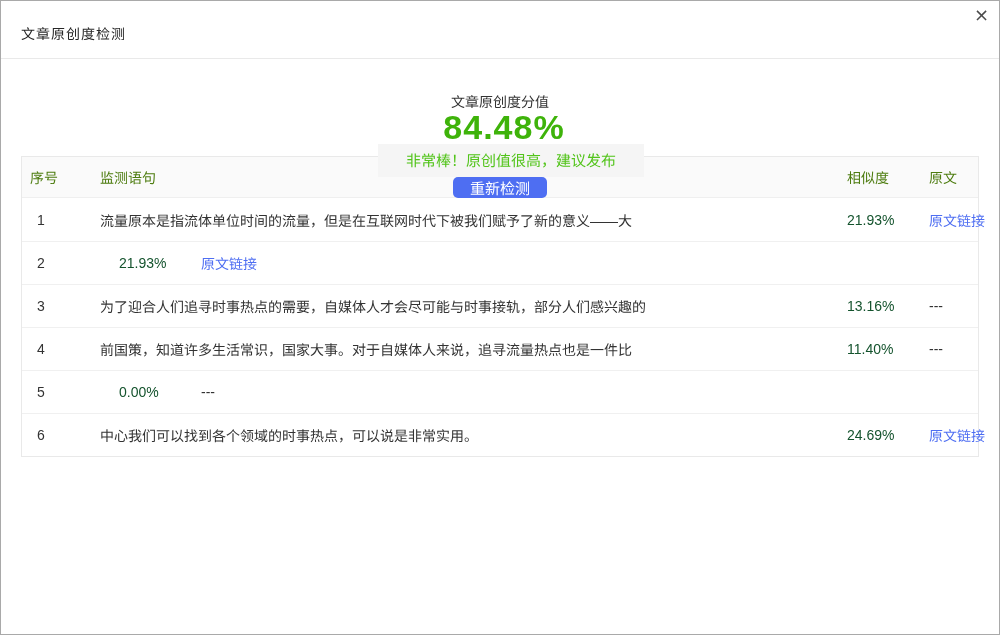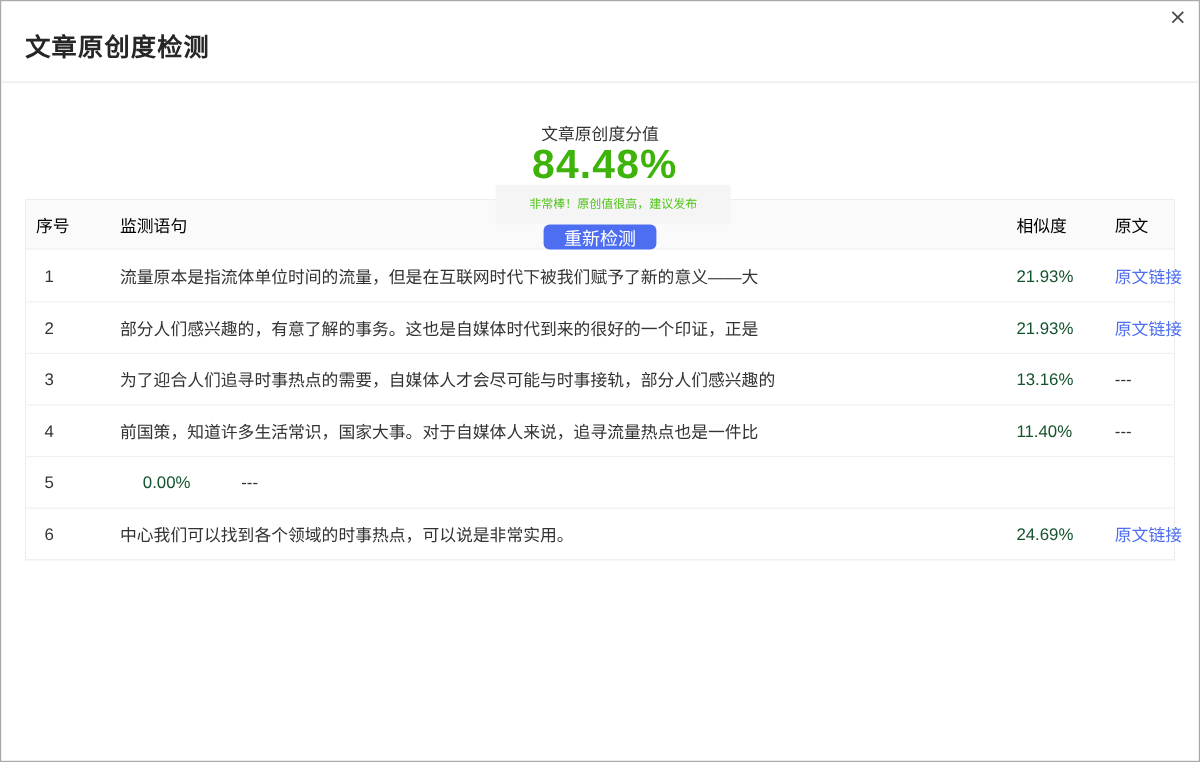--- a/index.html
+++ b/index.html
@@ -8,51 +8,51 @@
     position:relative; width:1000px; height:635px;
     background:#fff; border:1px solid #a9a9a9; overflow:hidden;
   }
   .close {
     position:absolute; top:5px; right:10px;
     font-size:18px; line-height:18px; color:#4a4a4a; cursor:pointer;
     font-family:"DejaVu Sans",sans-serif;
   }
   .title {
     padding:22px 20px 0 20px;
-    font-size:21px; font-weight:bold; color:#262626; letter-spacing:1px;
+    font-size:14px; font-weight:normal; color:#262626; letter-spacing:1px;
   }
   .header-divider {
     margin-top:15px; border-bottom:1px solid #e9e9e9; width:100%;
   }
   .score-row {
     display:flex; align-items:center;
     margin:32px 20px 0 20px; height:33px;flex-direction:column;
   }
   .score-label { font-size:14px; color:#333; }
   .score-value {
     margin-left:8px; font-size:34px; font-weight:bold; color:#3eb30a;
     letter-spacing:1px; line-height:33px;
   }
   .badge {
     margin-left:22px; height:33px; line-height:33px;
-    background:#f5f5f5; color:#52c41a; font-size:10px;
+    background:#f5f5f5; color:#52c41a; font-size:15px;
     padding:0 28px; white-space:nowrap;
   }
   .spacer { flex:1; }
   .retest {
     height:33px; padding:0 17px; border:none; border-radius:5px;
     background:#4e6ef2; color:#ffffff; font-size:15px; cursor:pointer;
     font-family:"Liberation Sans","DejaVu Sans",sans-serif;
   }
   .table {
     margin:32px 20px 0 20px; border:1px solid #e9e9e9;
   }
   .thead {
     display:flex; align-items:center; height:41px;
-    background:#fafafa; color:#000000; font-size:14px;
+    background:#fafafa; color:#4d7c0f; font-size:14px;
     border-bottom:1px solid #efefef;
   }
   .trow {
     display:flex; align-items:center; height:43px;
     font-size:14px; color:#333; background:#fff;
   }
   .trow + .trow { border-top:1px solid #f0f0f0; }
   .c1 { width:78px; padding-left:8px; flex:none; }
   .trow .c1 { padding-left:15px; }
   .c2 { width:728px; flex:none; overflow:hidden; white-space:nowrap; }
@@ -91,21 +91,20 @@
     <div class="tbody" id="tbody">
   <div class="trow">
     <span class="c1">1</span>
     <span class="c2">流量原本是指流体单位时间的流量，但是在互联网时代下被我们赋予了新的意义——大</span>
     <span class="c3">21.93%</span>
     <span class="c4 link">原文链接</span>
   </div>
 
   <div class="trow">
     <span class="c1">2</span>
-    <span class="c2">部分人们感兴趣的，有意了解的事务。这也是自媒体时代到来的很好的一个印证，正是</span>
     <span class="c3">21.93%</span>
     <span class="c4 link">原文链接</span>
   </div>
 
   <div class="trow">
     <span class="c1">3</span>
     <span class="c2">为了迎合人们追寻时事热点的需要，自媒体人才会尽可能与时事接轨，部分人们感兴趣的</span>
     <span class="c3">13.16%</span>
     <span class="c4">---</span>
   </div>

